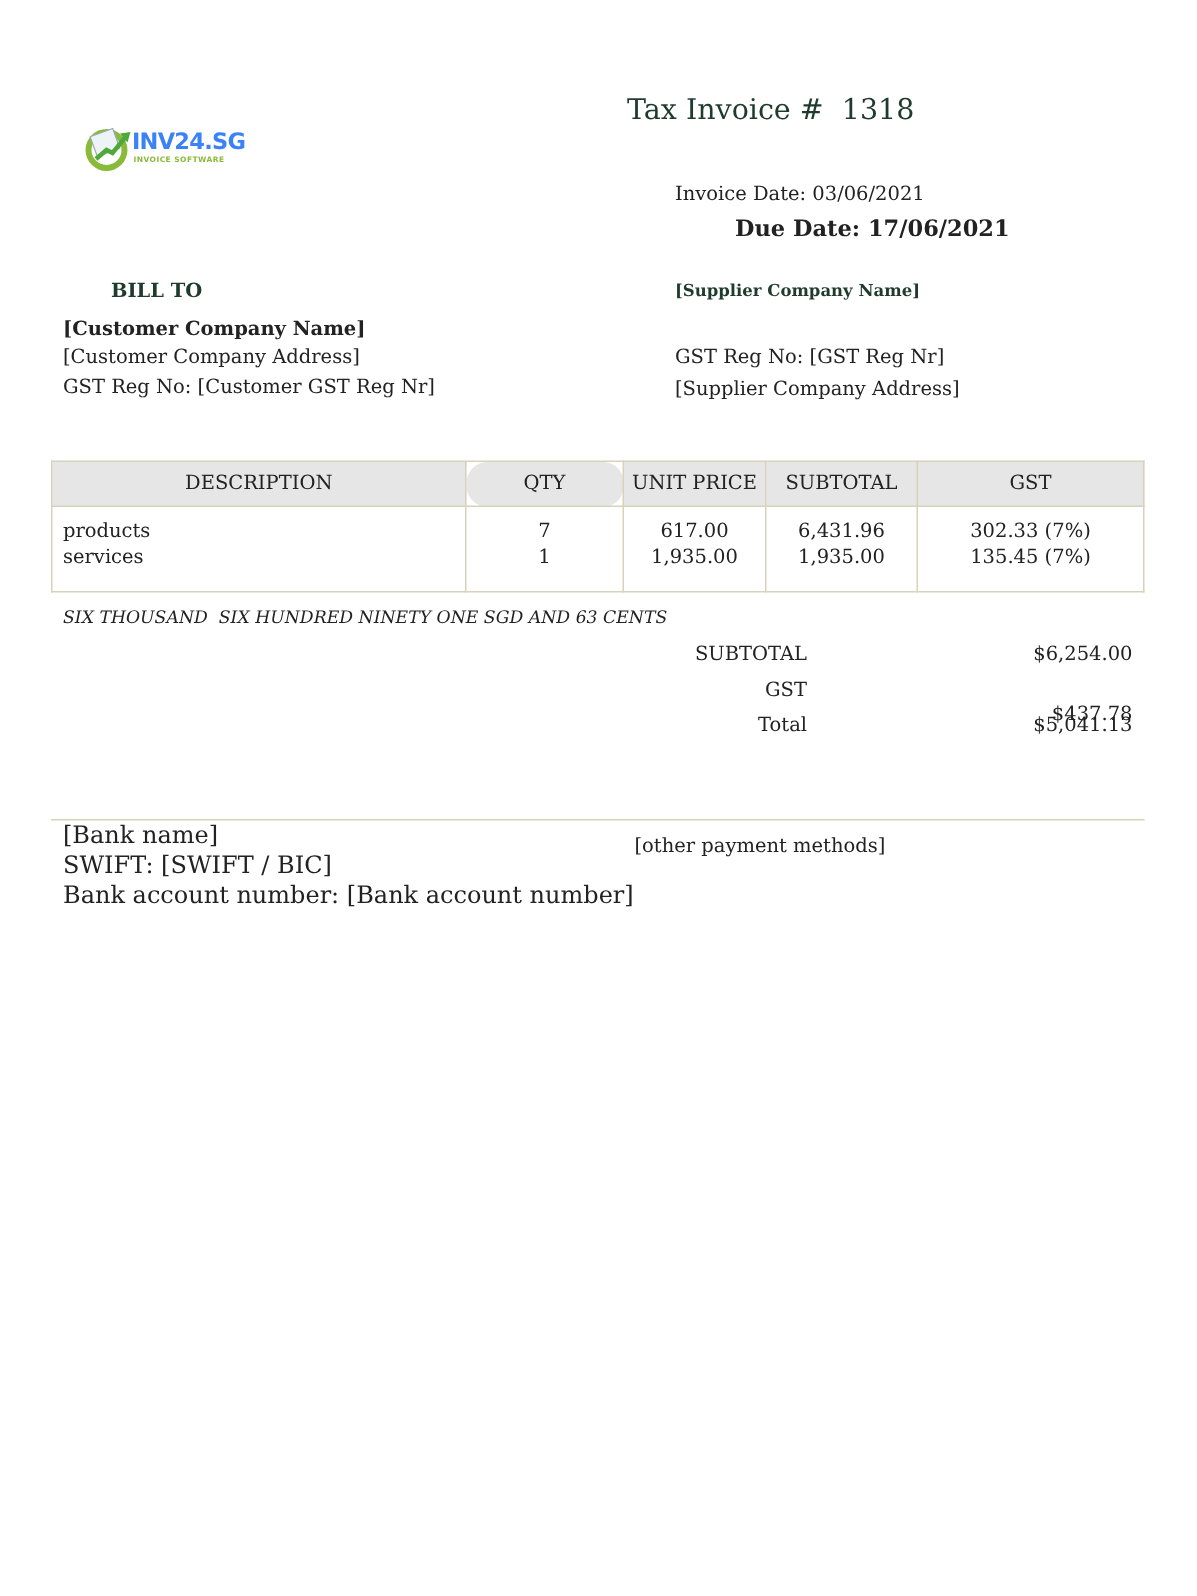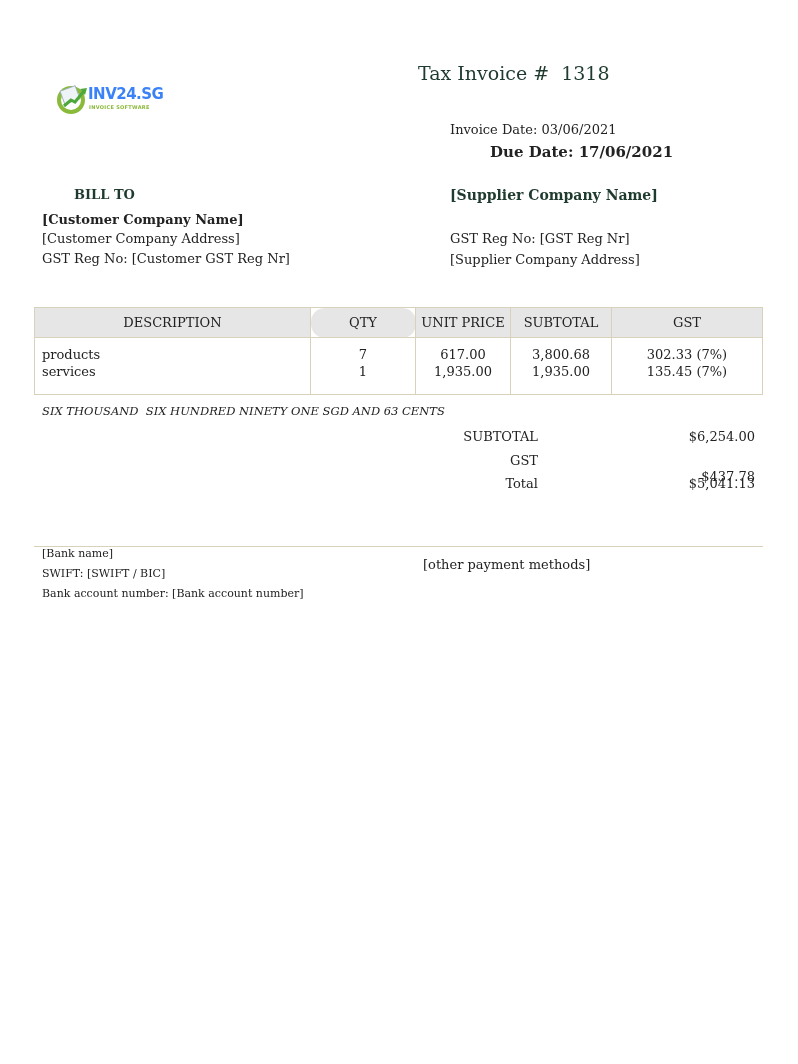--- a/index.html
+++ b/index.html
@@ -11,36 +11,36 @@
     .abs { position: absolute; }
     .logo { left: 55px; top: 82px; width: 100px; height: 36px; }
     .logo-text { position: absolute; left: 33px; top: 3px; font-family: "DejaVu Sans", sans-serif; font-weight: bold; font-size: 15px; color: #3b82f6; letter-spacing: -0.5px; }
     .logo-sub { position: absolute; left: 34px; top: 22px; font-family: "DejaVu Sans", sans-serif; font-size: 5px; color: #8aba3a; letter-spacing: 0.3px; font-weight: bold; }
     .title { left: 418px; top: 62px; font-size: 19px; color: #1f3a2e; }
     .inv-date { left: 450px; top: 122px; font-size: 13px; }
     .due-date { left: 450px; top: 143px; font-size: 15px; font-weight: bold; margin-left: 40px; }
     .billto-h { left: 42px; top: 187px; font-size: 13px; font-weight: bold; color: #1f3a2e; margin-left: 32px; }
     .cust-name { left: 42px; top: 212px; font-size: 13px; font-weight: bold; }
     .cust-line { font-size: 13px; left: 42px; }
-    .supp-name { left: 450px; top: 187px; font-size: 14px; font-weight: bold; color: #1f3a2e; }
+    .supp-name { left: 450px; top: 187px; font-size: 11px; font-weight: bold; color: #1f3a2e; }
     .supp-line { font-size: 13px; left: 450px; }
     table.items {
       position: absolute; left: 34px; top: 307px; width: 729px;
       border-collapse: collapse; font-size: 13px;
     }
     table.items th, table.items td { border: 1px solid #d8d2bd; }
     table.items th { background: #e6e6e6; font-weight: normal; height: 29px; padding: 0; }
     table.items td { vertical-align: top; padding: 8px 7px 14px; line-height: 17px; }
     .c { text-align: center; }
     .words { left: 42px; top: 404px; font-size: 11.5px; font-style: italic; }
     .tot-label { right: 260px; font-size: 13px; text-align: right; }
     .tot-value { right: 43px; font-size: 13px; text-align: right; }
     .bold { font-weight: normal; }
     .divider { left: 34px; top: 546px; width: 729px; height: 1px; background: #d8d2bd; }
-    .pay-line { left: 42px; font-size: 11px; }
+    .pay-line { left: 42px; font-size: 16px; }
     .other-pay { left: 423px; top: 557px; font-size: 13px; }
   </style>
 </head>
 <body>
 
 <div class="abs logo">
   <svg width="34" height="34" viewBox="0 0 34 34" style="position:absolute;left:0;top:0;">
     <circle cx="16" cy="18" r="14" fill="#8aba3a"></circle>
     <circle cx="16" cy="18" r="10" fill="#ffffff"></circle>
     <rect x="7" y="6" width="16" height="14" fill="#eef3f7" stroke="#9ab" stroke-width="0.8" transform="rotate(-20 15 13)"></rect>
@@ -72,21 +72,21 @@
       <th style="width:94px;">UNIT PRICE</th>
       <th style="width:100px;">SUBTOTAL</th>
       <th>GST</th>
     </tr>
   </thead>
   <tbody>
     <tr>
       <td><span>products</span><br><span>services</span></td>
       <td class="c"><span>7</span><br><span>1</span></td>
       <td class="c"><span>617.00</span><br><span>1,935.00</span></td>
-      <td class="c"><span>3,800.68</span><br><span>1,935.00</span></td>
+      <td class="c"><span>6,431.96</span><br><span>1,935.00</span></td>
       <td class="c"><span>302.33 (7%)</span><br><span>135.45 (7%)</span></td>
     </tr>
   </tbody>
 </table>
 
 <div class="abs words" style="white-space:pre;">SIX THOUSAND  SIX HUNDRED NINETY ONE SGD AND 63 CENTS</div>
 
 <div class="abs tot-label" style="top:429px;">SUBTOTAL</div>
 <div class="abs tot-value" style="top:429px;">$6,254.00</div>
 <div class="abs tot-label" style="top:453px;">GST</div>

